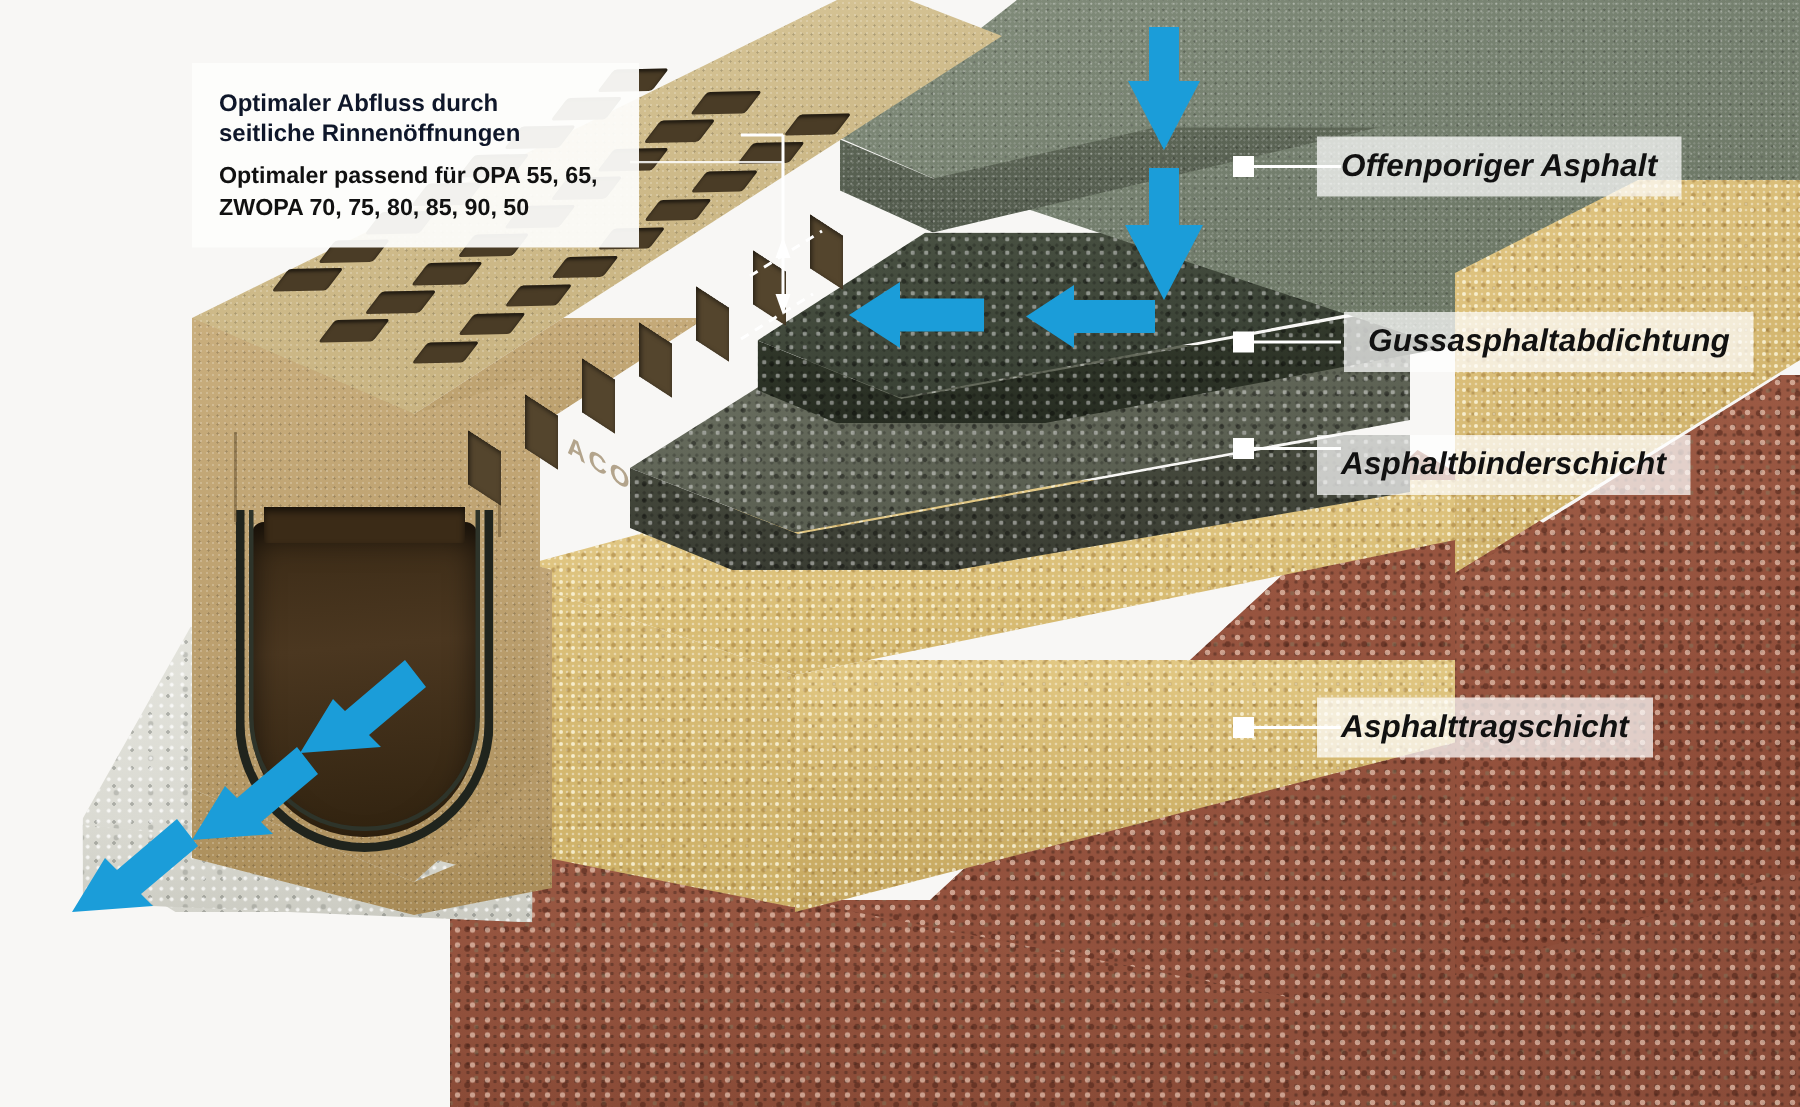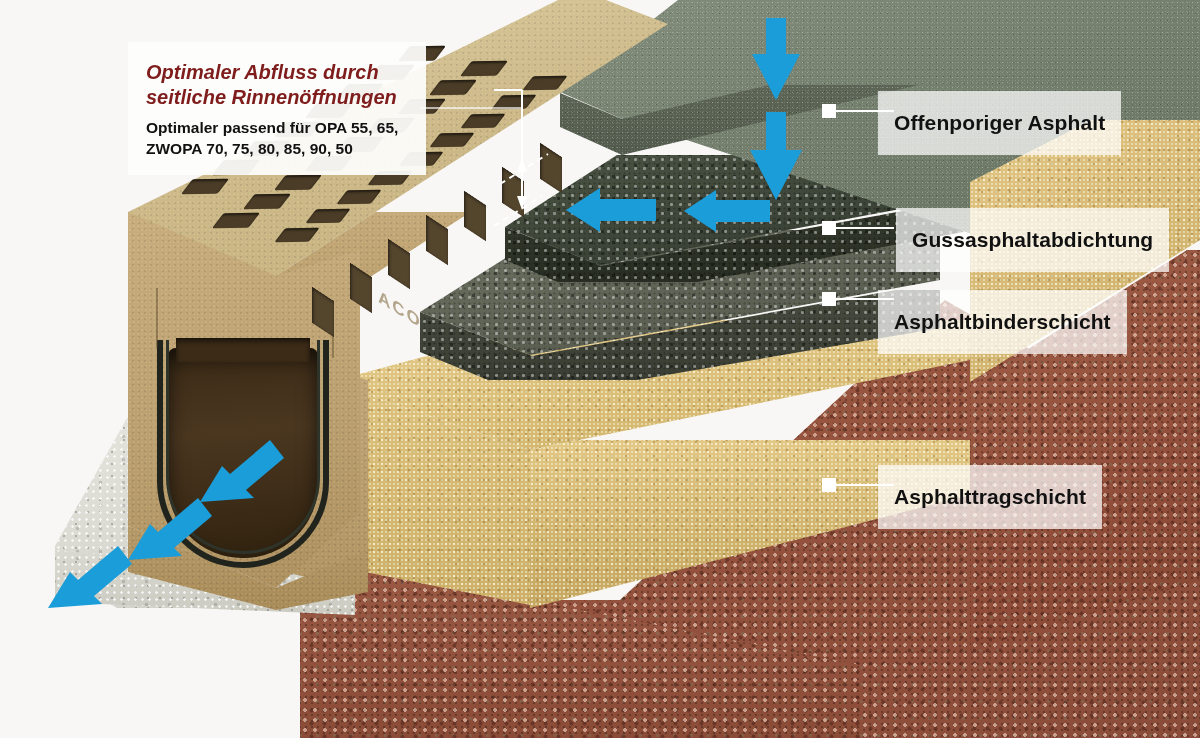--- a/index.html
+++ b/index.html
@@ -92,27 +92,28 @@
     background-size: 4px 4px, 6px 6px;
     background-position: 0 0, 2px 2px;
   }
 
   
   .label-chip {
     position: absolute;
     display: flex;
     align-items: center;
     height: 40px;
-    padding: 12px 16px;
+    padding: 0 16px;
     background: rgba(255,255,255,.72);
     color: #111111;
     font-size: 21px;
     font-weight: bold;
     letter-spacing: .1px;
     white-space: nowrap;
+    font-style: italic;
   }
   .marker-sq {
     position: absolute;
     width: 14px;
     height: 14px;
     background: #ffffff;
   }
   .leader {
     position: absolute;
     height: 2px;
@@ -123,26 +124,25 @@
   #callout {
     position: absolute;
     left: 128px;
     top: 42px;
     width: 298px;
     background: rgba(253,253,251,.94);
     padding: 18px 20px 16px 18px;
     box-sizing: border-box;
   }
   #callout .head {
-    font-size: 20px;
+    font-size: 16px;
     font-weight: bold;
-    color: #7f1d1d;
+    color: #0f172a;
     line-height: 1.26;
     margin: 0 0 8px 0;
-    font-style: italic;
   }
   #callout .sub {
     font-size: 15.5px;
     font-weight: bold;
     color: #111111;
     line-height: 1.32;
     margin: 0;
   }
 
   

